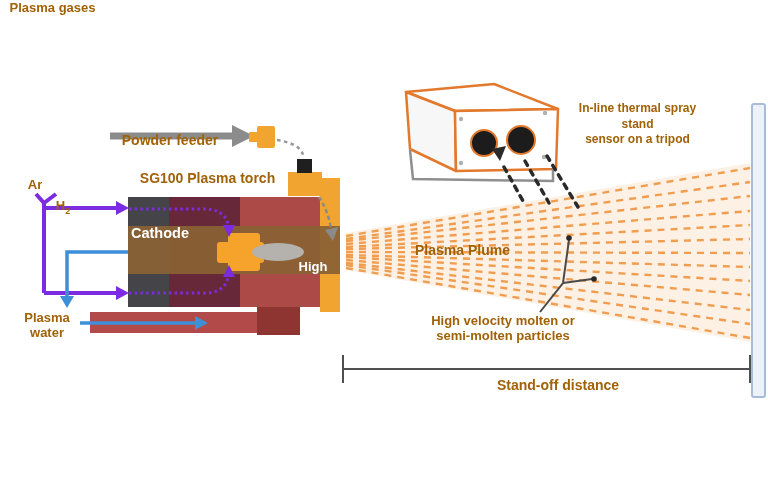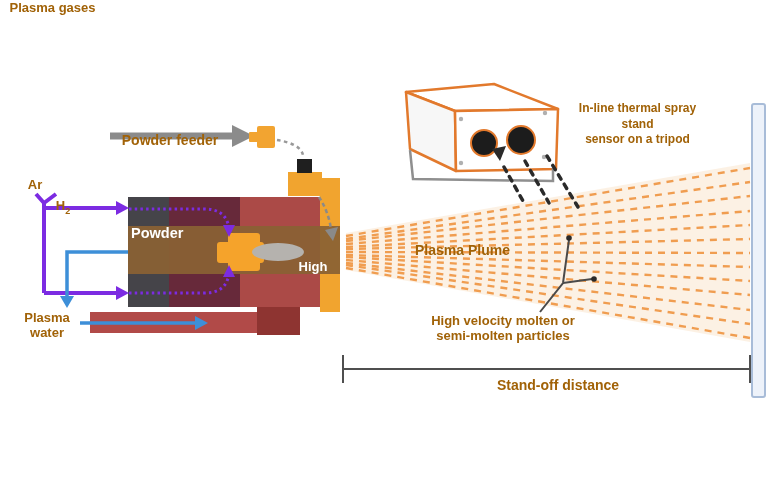--- a/index.html
+++ b/index.html
@@ -120,22 +120,25 @@
   </div>
   <div class="lbl fs13" style="left:20px;top:177px;width:30px;">
     <span>Ar</span>
   </div>
   <div class="lbl fs13" style="left:46px;top:177px;width:34px;margin-top:21px;">
     <span>H</span><sub>2</sub>
   </div>
   <div class="lbl fs14" style="left:105px;top:106px;width:130px;margin-top:26px;">
     <span>Powder feeder</span>
   </div>
+  <div class="lbl fs14" style="left:130px;top:170px;width:155px;">
+    <span>SG100 Plasma torch</span>
+  </div>
   <div class="lbl fs15 white" style="left:131px;top:225px;width:75px;text-align:left;">
-    <span>Powder</span>
+    <span>Cathode</span>
   </div>
   <div class="lbl fs13 white" style="left:288px;top:259px;width:50px;">
     <span>High</span>
   </div>
   <div class="lbl fs13" style="left:14px;top:310px;width:66px;">
     <div>Plasma</div>
     <div>water</div>
   </div>
   <div class="lbl fs14" style="left:405px;top:242px;width:115px;">
     <span>Plasma Plume</span>

